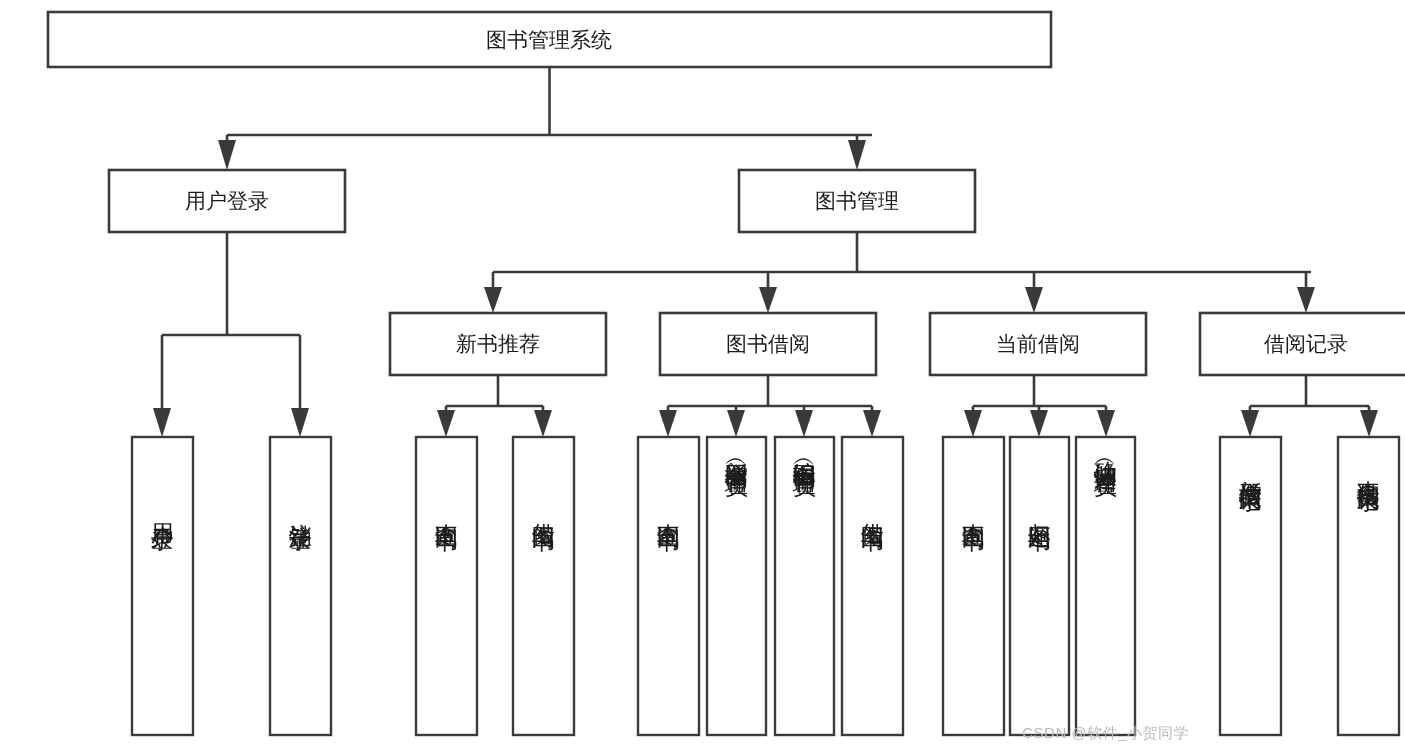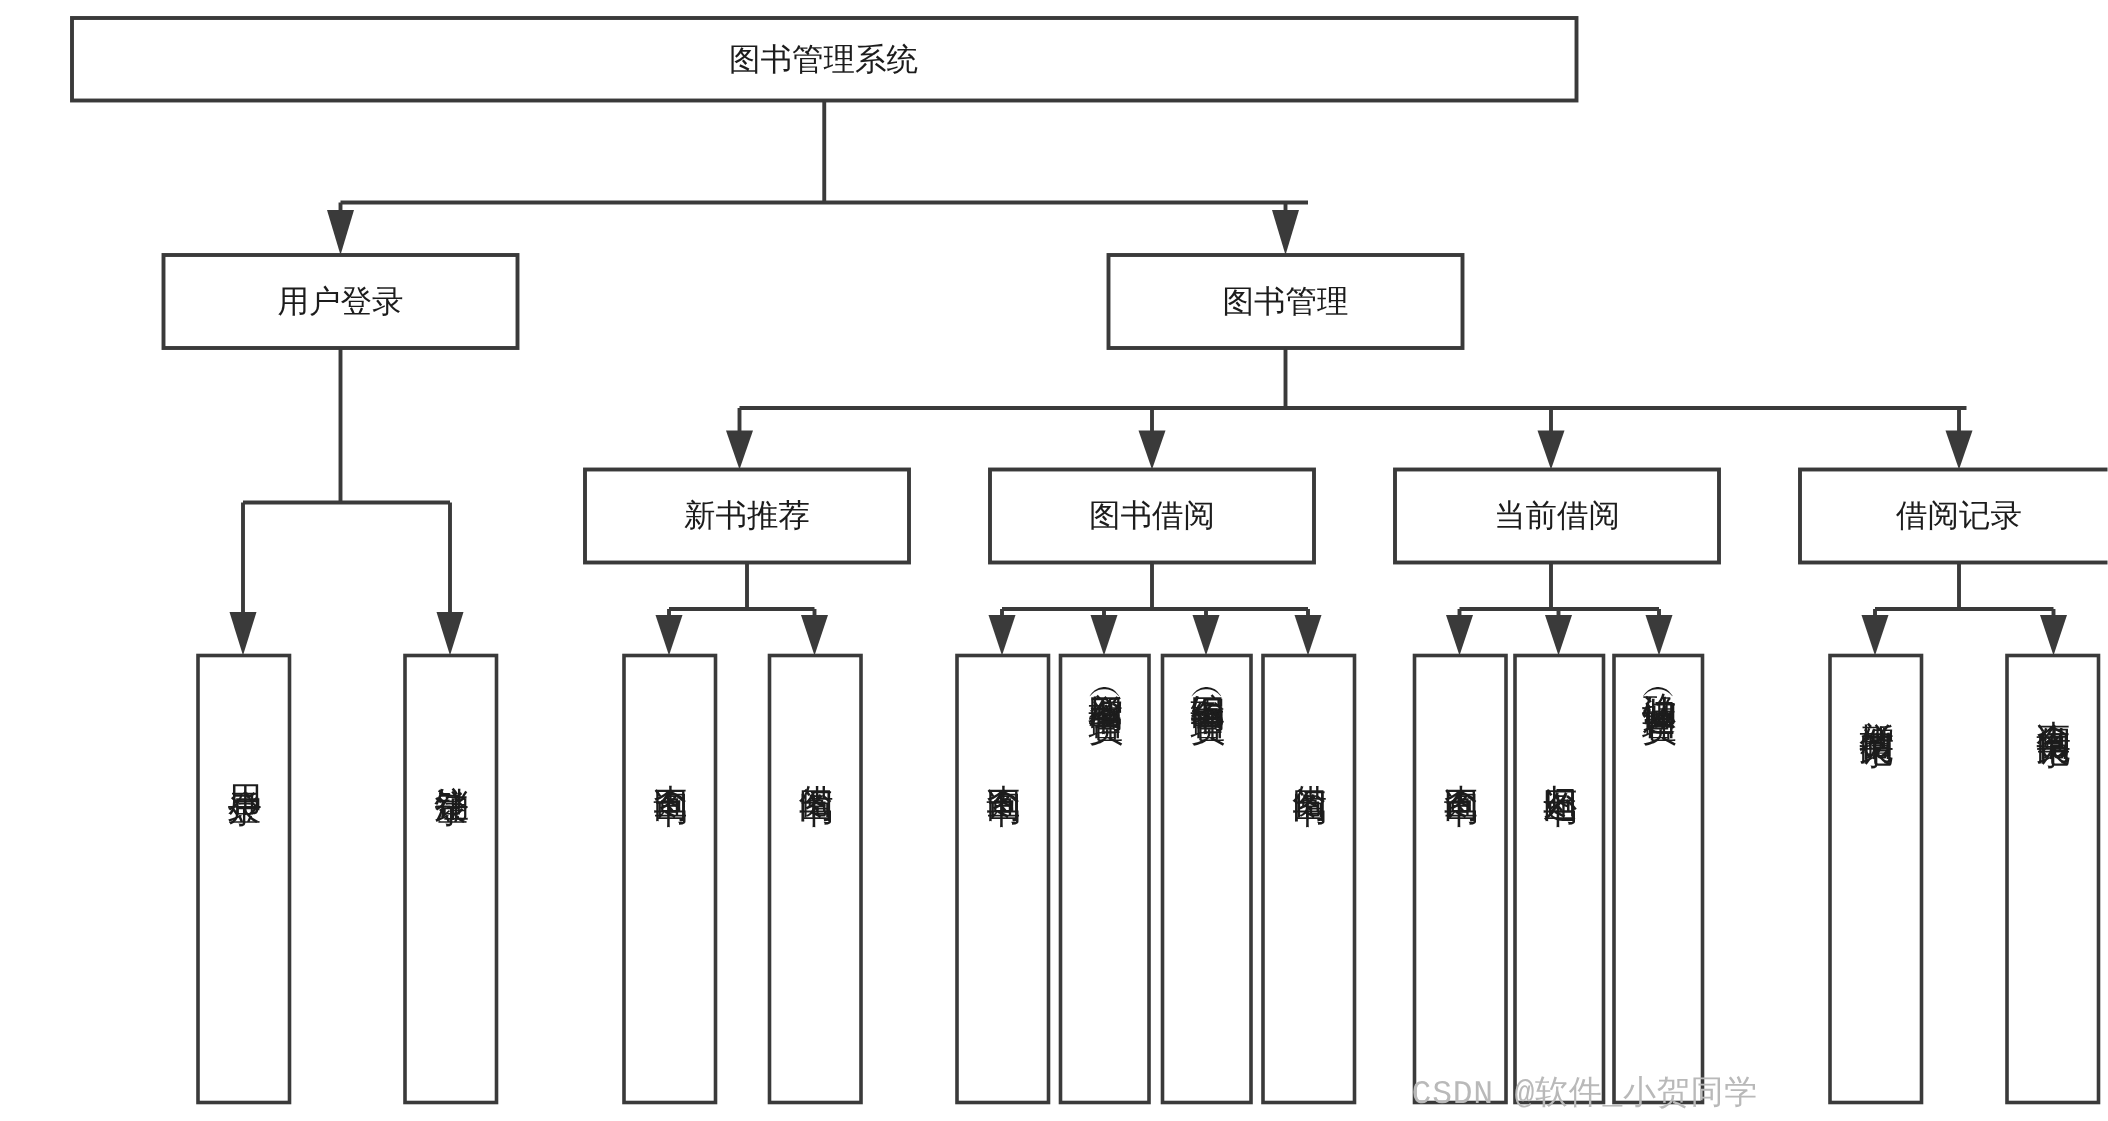--- a/index.html
+++ b/index.html
@@ -68,24 +68,24 @@
     font-family: "DejaVu Sans", "Liberation Sans", sans-serif;
     font-size: 23px;
     line-height: 1.06;
     letter-spacing: 2px;
     color: #1c1c1c;
     white-space: nowrap;
     text-align: left;
   }
   .watermark {
     position: absolute;
-    right: 25px;
+    right: 8px;
     bottom: 4px;
-    font-family: Liberation Mono, monospace;
-    font-size: 22px;
+    font-family: Liberation Sans, sans-serif;
+    font-size: 15px;
     color: #b9b9b9;
     letter-spacing: 0.5px;
     white-space: nowrap;
   }
 </style>
 </head>
 <body>
 
 <div id="diagram-root">
 

